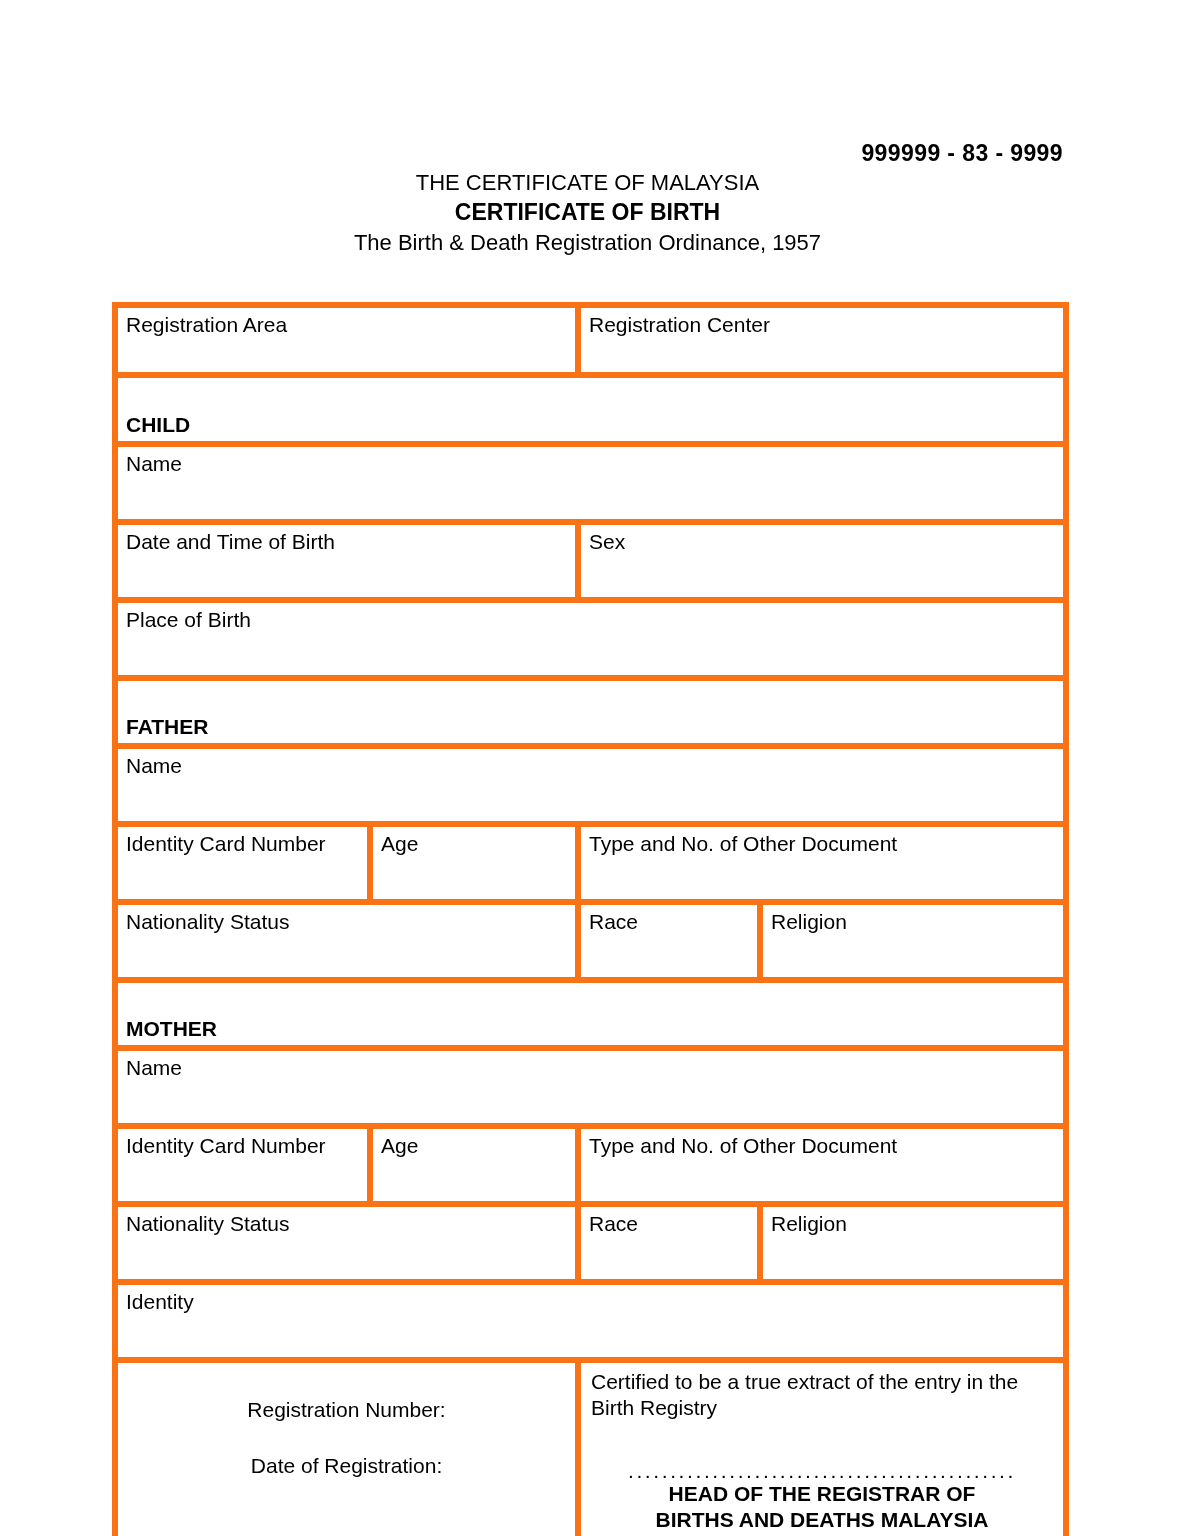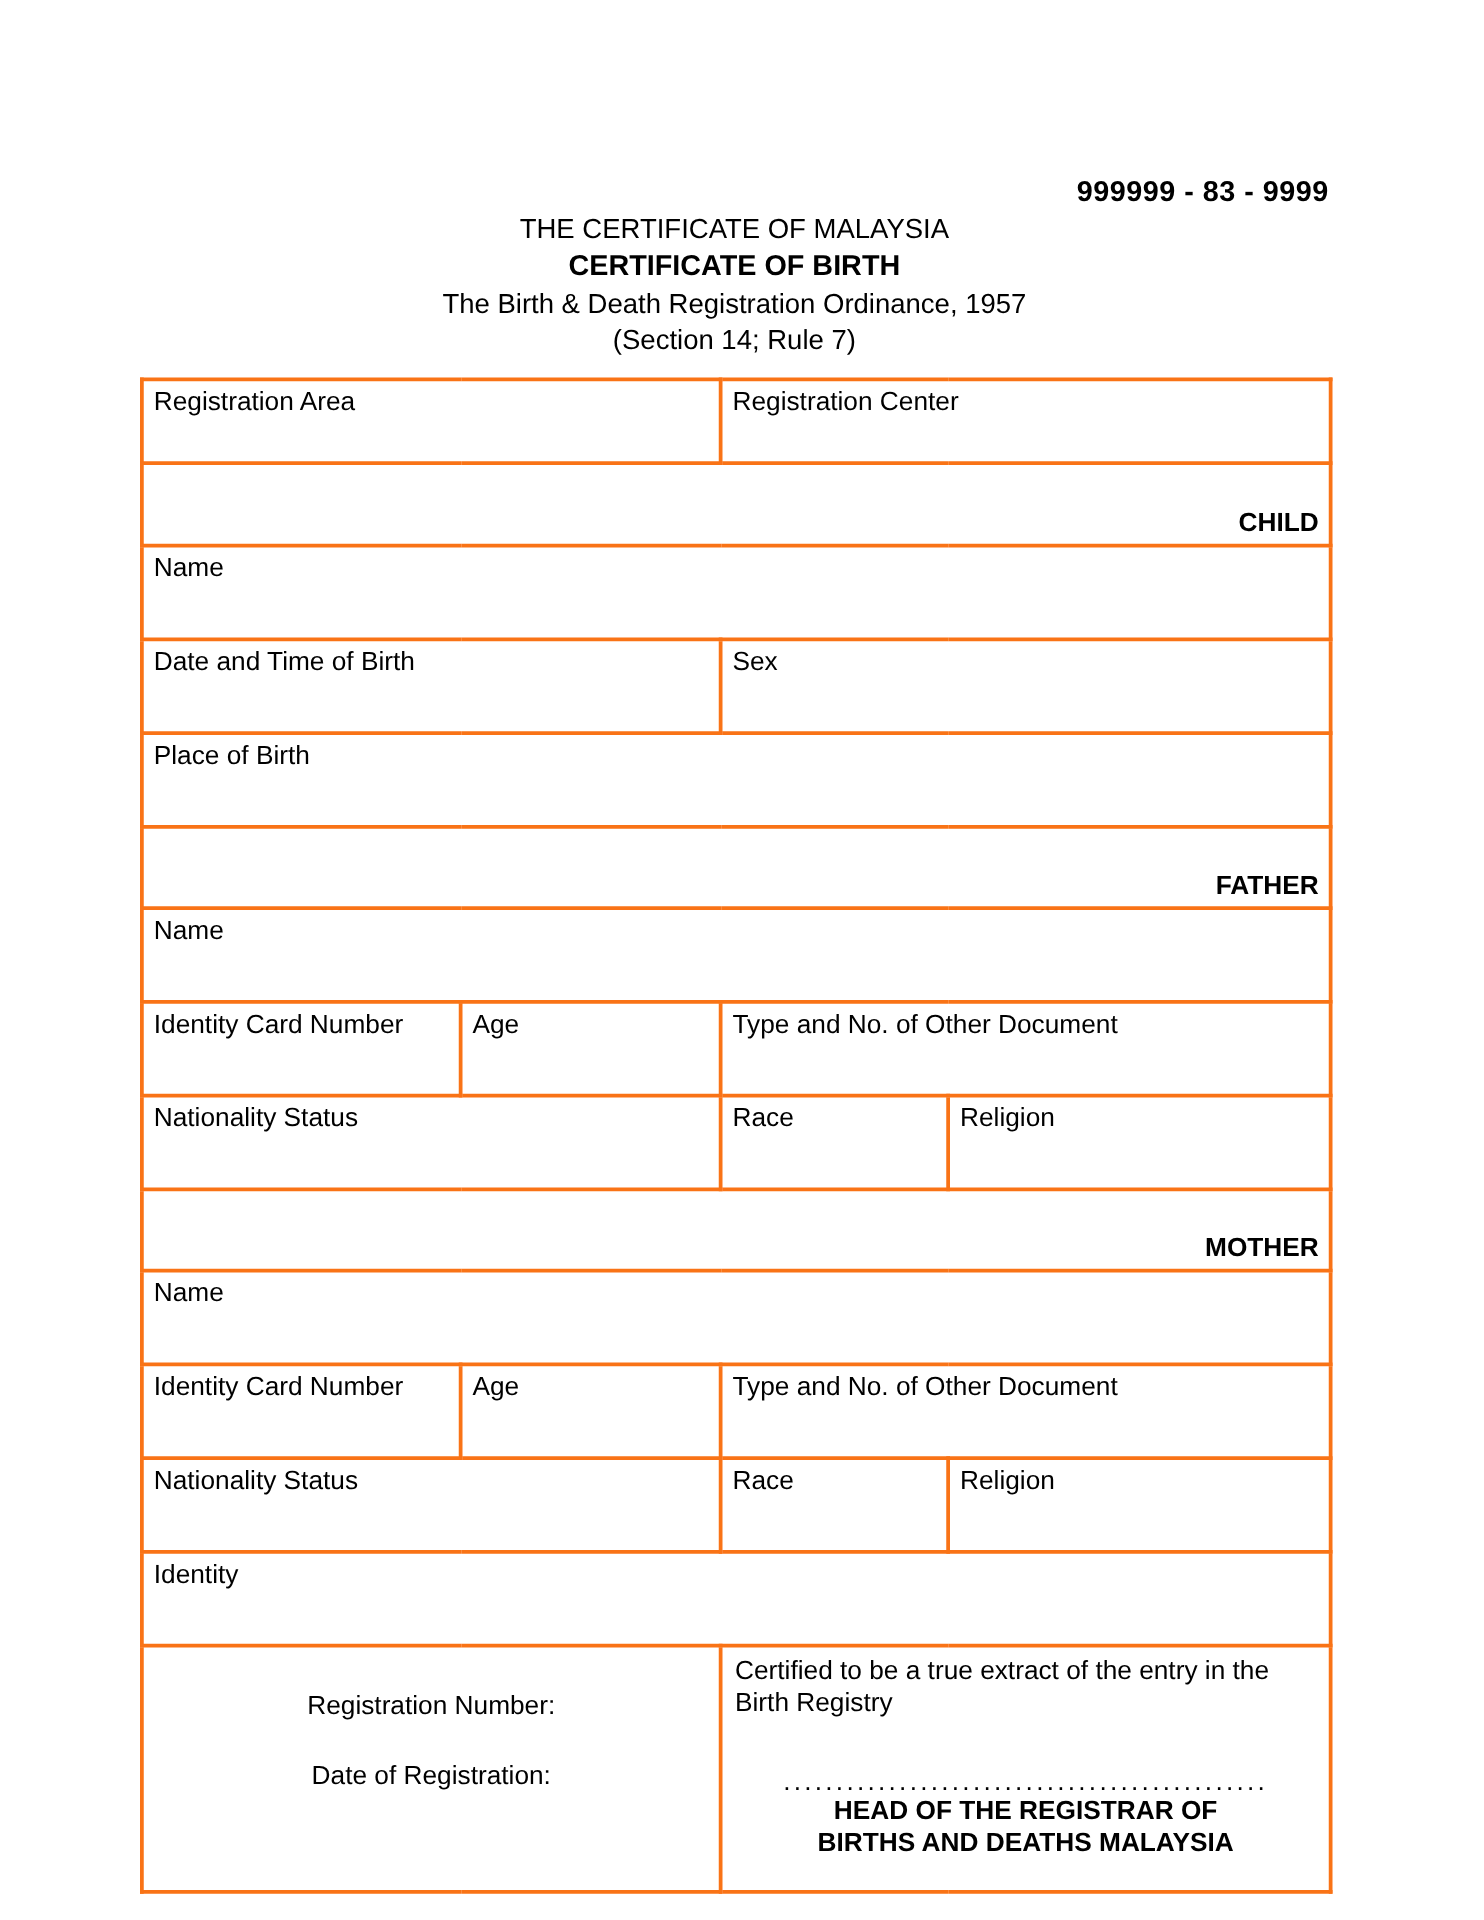--- a/index.html
+++ b/index.html
@@ -57,29 +57,29 @@
   
   .cert-table {
     position: absolute;
     left: 112px;
     top: 302px;
     width: 951px;
     border-collapse: collapse;
     table-layout: fixed;
   }
   .cert-table td {
-    border: 3px solid #f97316;
+    border: 6px solid #f97316;
     padding: 4px 8px 0 8px;
     font-size: 21px;
     line-height: 26px;
     vertical-align: top;
     overflow: hidden;
   }
   .cert-table td.section {
-    text-align: right;
+    text-align: left;
     font-weight: bold;
     vertical-align: bottom;
     padding-bottom: 3px;
     font-size: 21px;
   }
   .cert-table td.sig {
     vertical-align: top;
     padding: 6px 10px 6px 10px;
   }
   .cert-table td.regblock {
@@ -124,21 +124,20 @@
 <body>
 
 <div class="page">
 
   <div class="serial">999999 - 83 - 9999</div>
 
   <div class="heading">
     <span class="ln">THE CERTIFICATE OF MALAYSIA</span>
     <span class="ln bold">CERTIFICATE OF BIRTH</span>
     <span class="ln">The Birth &amp; Death Registration Ordinance, 1957</span>
-    <span class="ln">(Section 14; Rule 7)</span>
   </div>
 
   <table class="cert-table">
     <colgroup>
       <col style="width:255px">
       <col style="width:208px">
       <col style="width:182px">
       <col style="width:306px">
     </colgroup>
     <tbody>

